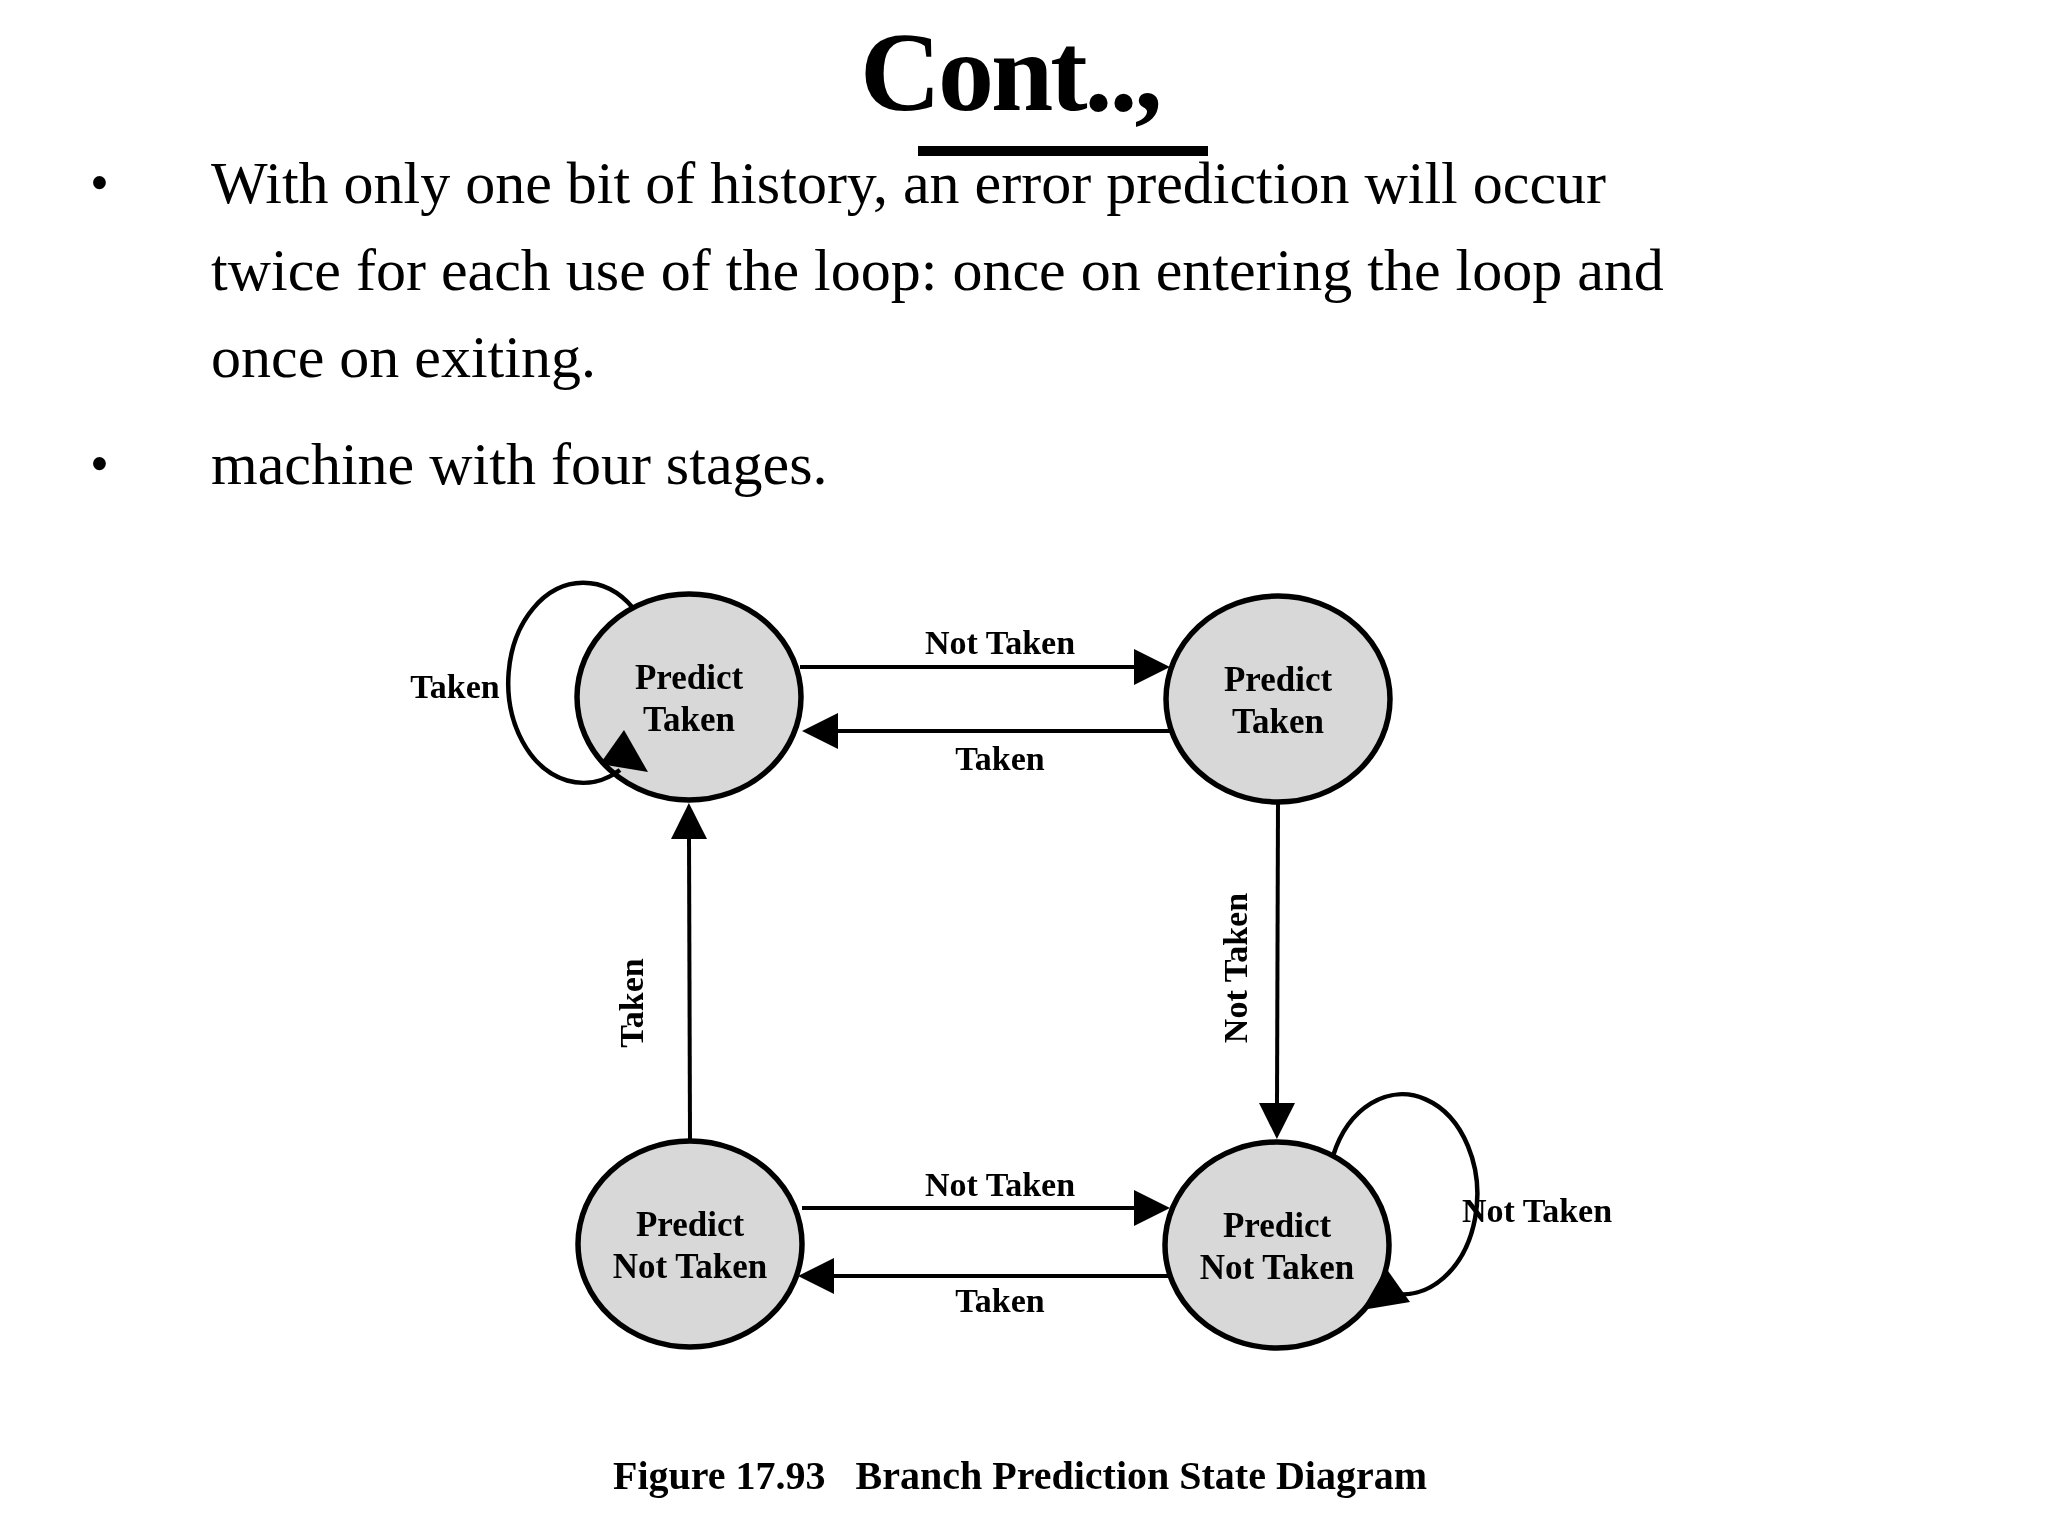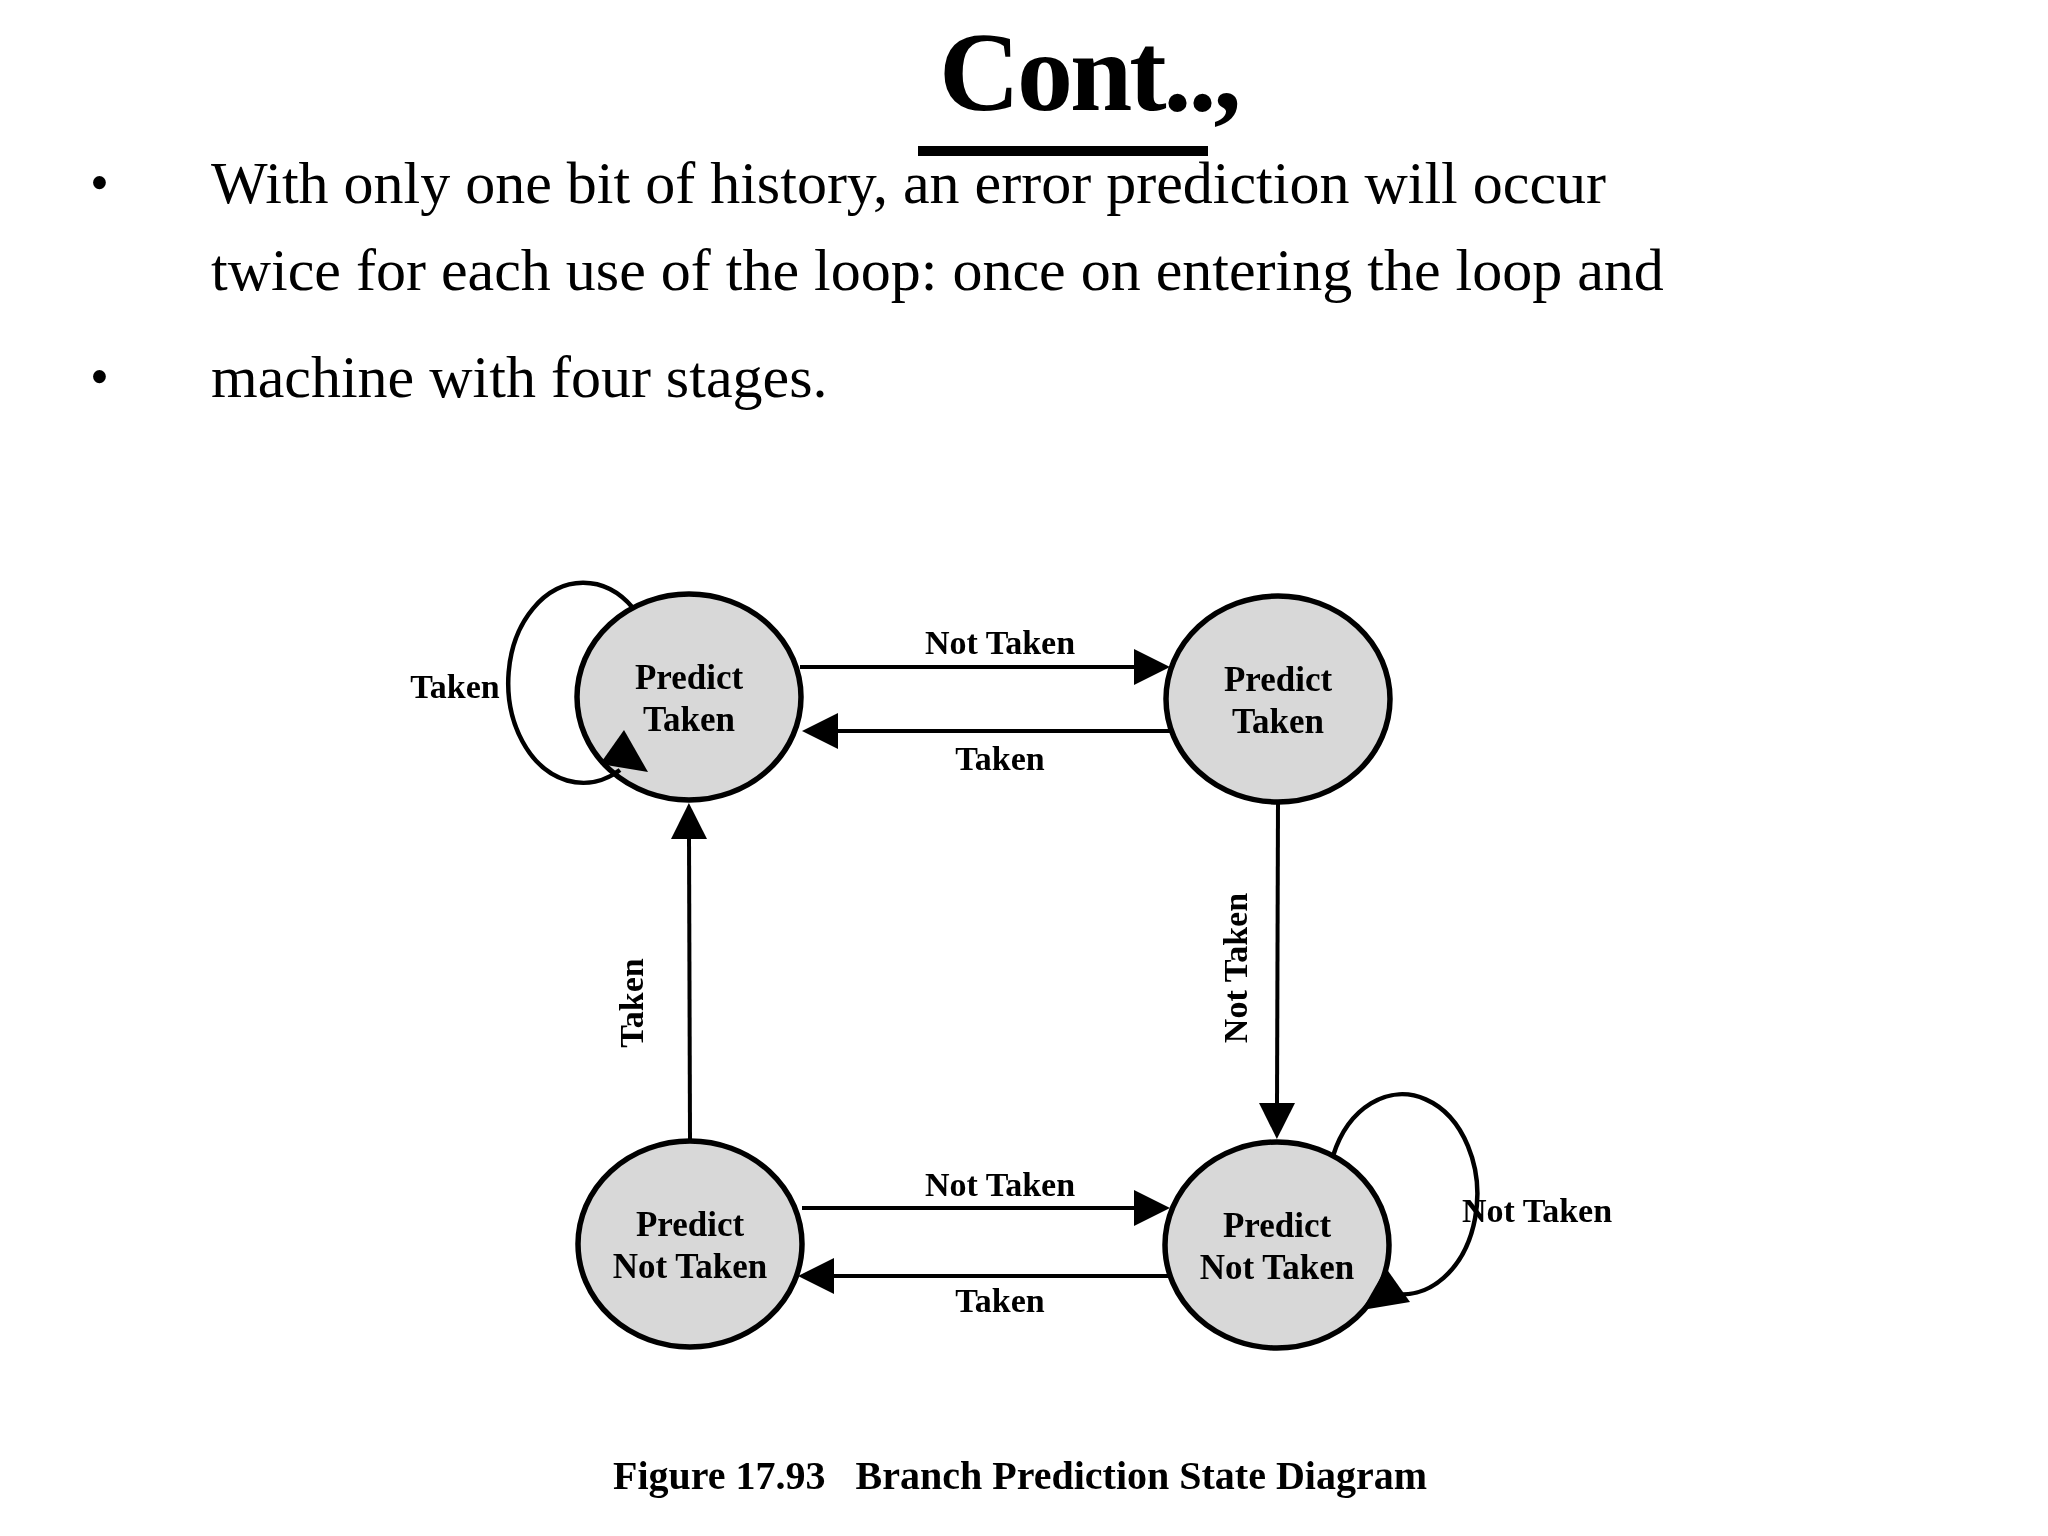--- a/index.html
+++ b/index.html
@@ -3,21 +3,21 @@
 <meta charset="utf-8">
 <style>
   html,body{margin:0;padding:0;}
   body{
     width:2048px;height:1536px;
     background:#ffffff;color:#000000;
     font-family:"Liberation Serif", serif;
     position:relative;overflow:hidden;
   }
   .title{
-    position:absolute;left:939px;top:8px;
+    position:absolute;left:860px;top:8px;
     font-size:112px;font-weight:bold;letter-spacing:-3px;
     white-space:nowrap;
   }
   .title-underline{
     position:absolute;left:918px;top:146px;
     width:290px;height:10px;background:#000000;
   }
   .bullets{
     position:absolute;left:80px;top:140px;width:1890px;
     font-size:60px;line-height:87px;
@@ -51,20 +51,21 @@
 
 <div class="title">Cont.., </div>
 <div class="title-underline"></div>
 
 <div class="bullets">
   <div class="bullet">
     <span class="dot">•</span>
     <div class="lines">
       <div class="bullet-line">With only one bit of history, an error prediction will occur</div>
       <div class="bullet-line">twice for each use of the loop: once on entering the loop and</div>
+      <div class="bullet-line">once on exiting.</div>
     </div>
   </div>
   <div class="bullet">
     <span class="dot">•</span>
     <div class="lines">
       <div class="bullet-line">machine with four stages.</div>
     </div>
   </div>
 </div>
 

